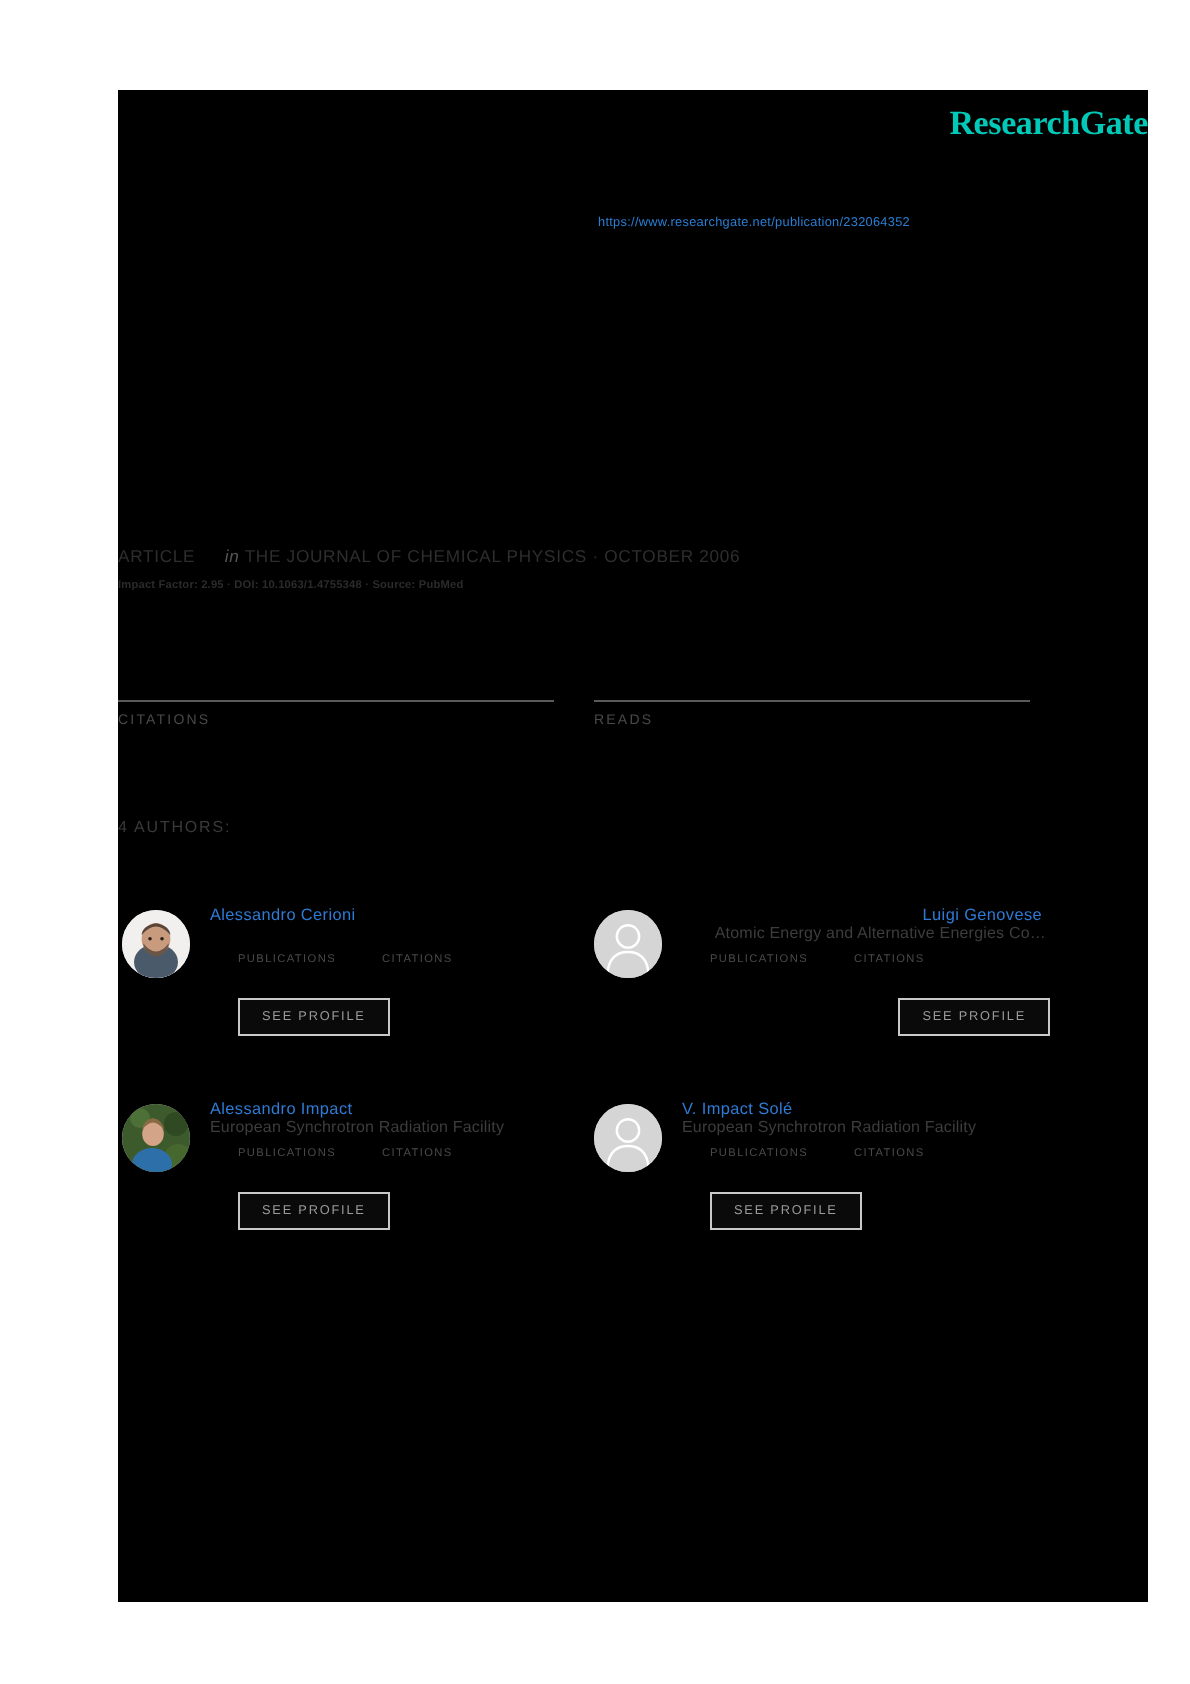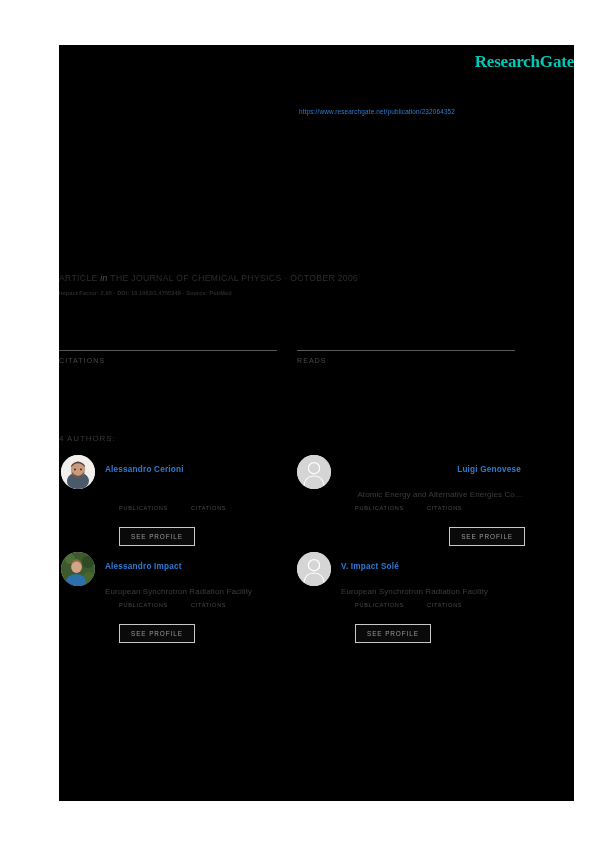--- a/index.html
+++ b/index.html
@@ -71,20 +71,21 @@
     top: 228px;
     font-size: 8.6px;
     letter-spacing: 0.35px;
     color: #2e2e2e;
     white-space: nowrap;
   }
   .article-meta .kw {
     font-style: italic;
     font-weight: normal;
     color: #555;
+    margin-left: 12px;
   }
   .article-submeta {
     position: absolute;
     left: 0px;
     top: 245px;
     font-size: 5.6px;
     font-weight: bold;
     letter-spacing: 0.1px;
     color: #2b2b2b;
     white-space: nowrap;
@@ -119,21 +120,21 @@
     margin-top: 6px;
     font-size: 7px;
     letter-spacing: 1.1px;
     color: #4a4a4a;
   }
 
   
   .authors-heading {
     position: absolute;
     left: 0px;
-    top: 389px;
+    top: 364px;
     font-size: 8px;
     letter-spacing: 0.9px;
     color: #3a3a3a;
   }
   .authors-grid {
     position: absolute;
     left: 0px;
     top: 408px;
     width: 470px;
   }
@@ -156,31 +157,30 @@
     overflow: hidden;
     background: #d8d8d8;
   }
   .avatar svg { display: block; }
 
   .author-body {
     margin-left: 44px;
   }
   .author-name {
     font-size: 8.2px;
-    font-weight: bold;
+    font-weight: normal;
     color: #2e7bd6;
     letter-spacing: 0.2px;
     white-space: nowrap;
     overflow: hidden;
     text-overflow: ellipsis;
     width: 180px;
-    margin-top: 12px;
   }
   .author-affil {
-    margin-top: 16px;
+    margin-top: 0;
     font-size: 8px;
     color: #3d3d3d;
     letter-spacing: 0.1px;
     white-space: nowrap;
     overflow: hidden;
     text-overflow: ellipsis;
     width: 182px;
     height: 10px;
   }
   .author-stats {

